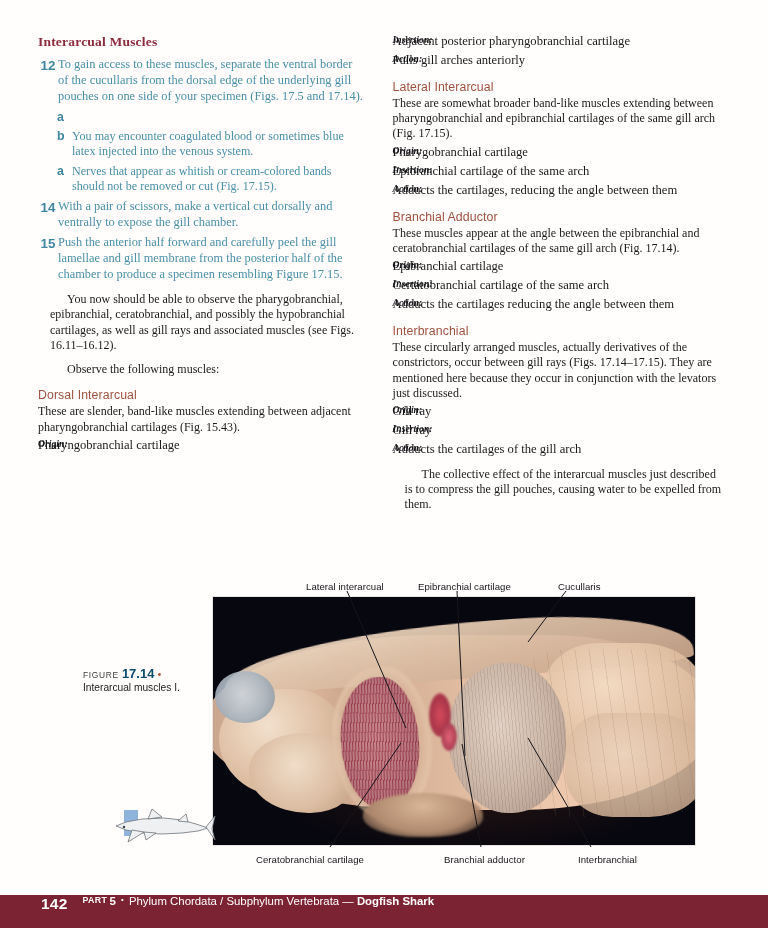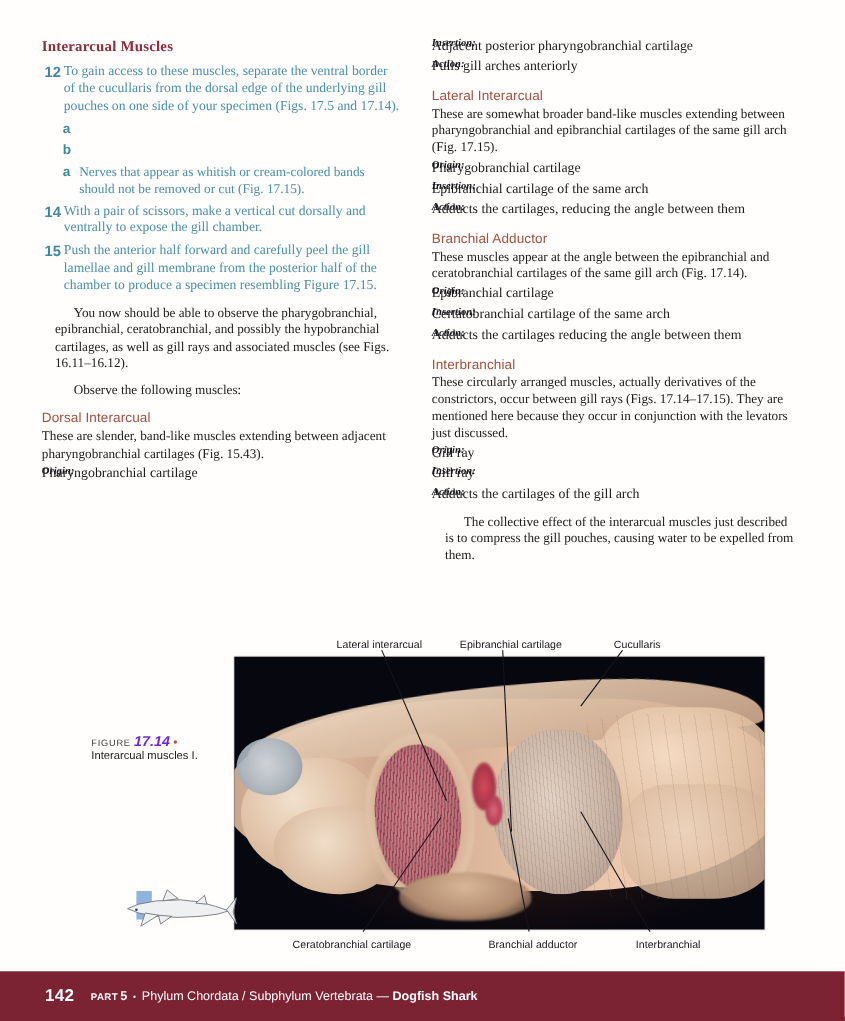--- a/index.html
+++ b/index.html
@@ -299,23 +299,22 @@
     text-align: left;
   }
   .fig-caption .ftitle {
     font-family: "Liberation Sans", sans-serif;
     font-size: 8.4px;
     color: #3c3c3c;
     letter-spacing: 0.7px;
   }
   .fig-caption .ftitle b {
     font-size: 13px;
-    color: #6d28d9;
+    color: #0c4a6e;
     letter-spacing: 0;
-    font-style: italic;
   }
   .fig-caption .fdot { color: #b0543f; font-size: 11px; }
   .fig-caption .fsub {
     font-family: "Liberation Sans", sans-serif;
     font-size: 10.2px;
     color: #1b1b1b;
     margin-top: 1px;
   }
 
   
@@ -326,24 +325,23 @@
     width: 104px;
     height: 44px;
   }
 
   
   .footer {
     position: absolute;
     left: 0;
     bottom: 0;
     width: 768px;
-    height: 45px;
+    height: 33px;
     background: #7b2233;
     display: flex;
-    align-items: center;
     padding-left: 41px;
   }
   .footer .pg {
     font-family: "Liberation Sans", sans-serif;
     font-weight: bold;
     font-size: 15.5px;
     color: #ffffff;
     margin-right: 15px;
     letter-spacing: 0.2px;
   }
@@ -392,20 +390,21 @@
         <div class="step">
           <div class="num">12</div>
           <div class="body">To gain access to these muscles, separate the ventral border of the cucullaris from the dorsal edge of the underlying gill pouches on one side of your specimen (Figs. 17.5 and 17.14).</div>
         </div>
         <div class="substeps">
           <div class="substep">
             <div class="lt">a</div>
           </div>
           <div class="substep">
             <div class="lt">b</div>
+            <div class="body">You may encounter coagulated blood or sometimes blue latex injected into the venous system.</div>
           </div>
         </div>
 
         <div class="substeps">
           <div class="substep">
             <div class="lt">a</div>
             <div class="body">Nerves that appear as whitish or cream-colored bands should not be removed or cut (Fig. 17.15).</div>
           </div>
         </div>
 
@@ -523,21 +522,21 @@
         <line x1="566" y1="13" x2="528" y2="64"></line>
         <line x1="330" y1="269" x2="401" y2="165"></line>
         <line x1="481" y1="269" x2="462" y2="166"></line>
         <line x1="591" y1="269" x2="528" y2="160"></line>
       </g>
     </svg>
 
     <div class="lbl" style="left:306px; top:3px;">Lateral interarcual</div>
     <div class="lbl" style="left:418px; top:3px;">Epibranchial cartilage</div>
     <div class="lbl" style="left:558px; top:3px;">Cucullaris</div>
-    <div class="lbl" style="left:266px; top:276px;">Ceratobranchial cartilage</div>
+    <div class="lbl" style="left:256px; top:276px;">Ceratobranchial cartilage</div>
     <div class="lbl" style="left:444px; top:276px;">Branchial adductor</div>
     <div class="lbl" style="left:578px; top:276px;">Interbranchial</div>
 
     <div class="fig-caption">
       <div class="ftitle">
         <span>FIGURE</span>
         <b>17.14</b>
         <span class="fdot">•</span>
       </div>
       <div class="fsub">Interarcual muscles I.</div>

